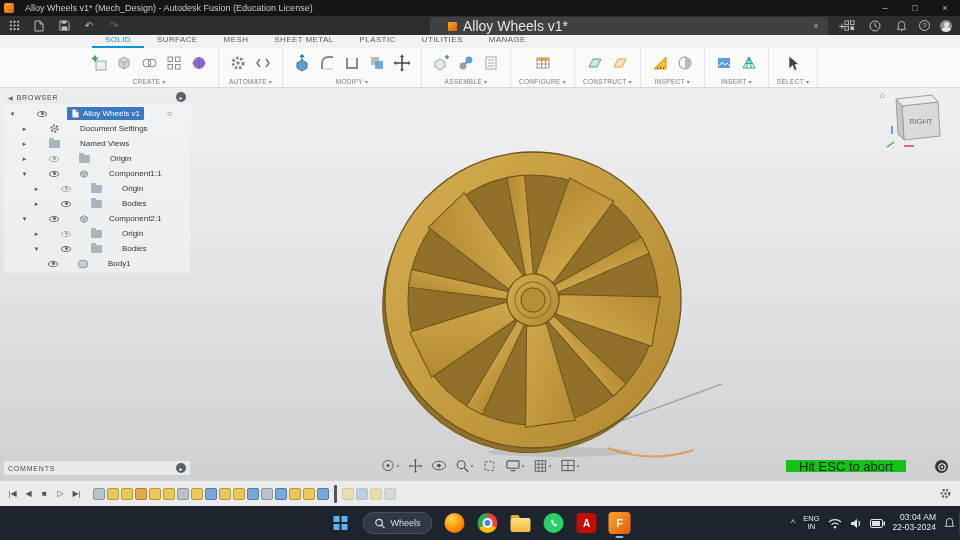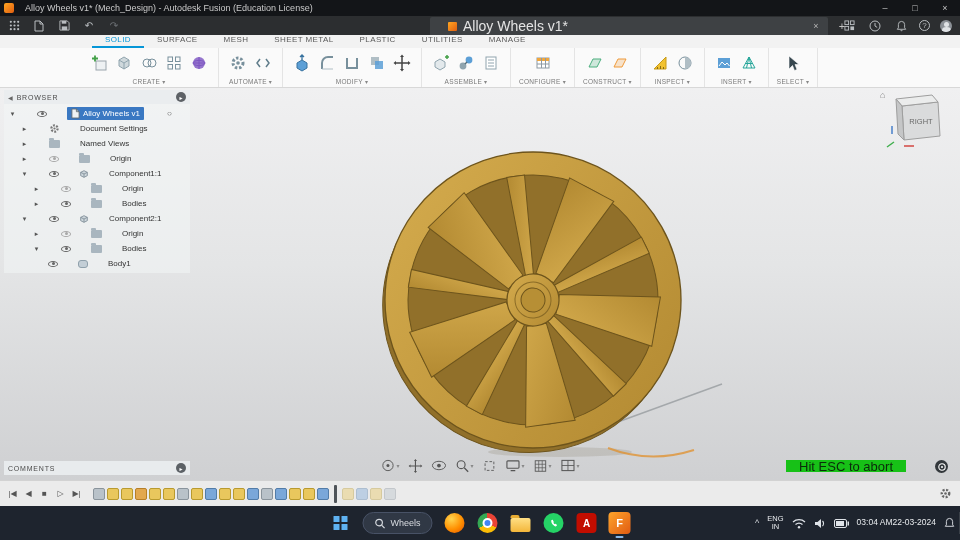--- a/index.html
+++ b/index.html
@@ -112,21 +112,21 @@
   .tb-folder::before{content:"";position:absolute;top:-3px;left:0;width:9px;height:3px;background:#e8ad34;border-radius:2px 2px 0 0}
   .whatsapp{width:20px;height:20px;border-radius:50%;background:#25d366;display:flex;align-items:center;justify-content:center}
   .acrobat{width:20px;height:20px;border-radius:4px;background:#c20d00;color:#fff;font-size:10px;font-weight:bold;display:flex;align-items:center;justify-content:center}
   .fusionapp{width:22px;height:22px;border-radius:4px;background:linear-gradient(135deg,#ffa52b,#e05b12);color:#fff;font-size:11px;font-weight:bold;display:flex;align-items:center;justify-content:center}
   .tb-app.active{background:rgba(255,255,255,.10);border-radius:4px}
   .active-pill{position:absolute;bottom:-4px;left:7px;width:8px;height:2.5px;border-radius:2px;background:#8ab8e8}
   .tb-right{position:absolute;right:5px;top:0;height:34px;display:flex;align-items:center;gap:8px;color:#dfe3e8}
   .tray-chevron{font-size:9px;color:#cfd3d8}
   .lang{display:flex;flex-direction:column;align-items:center;line-height:1.05}
   .lang span{font-size:7.5px;color:#e8ebee}
-  .clockblk{display:flex;flex-direction:row;align-items:flex-end;line-height:1.15}
+  .clockblk{display:flex;flex-direction:column;align-items:flex-end;line-height:1.15}
   .clockblk span{font-size:8.5px;color:#e8ebee}
   .edge-line{position:absolute;right:0;top:6px;width:1px;height:22px;background:#3a4048}
   svg{display:block}
 </style>
 </head>
 <body>
 
 <div class="screen">
 
   <div class="titlebar">

